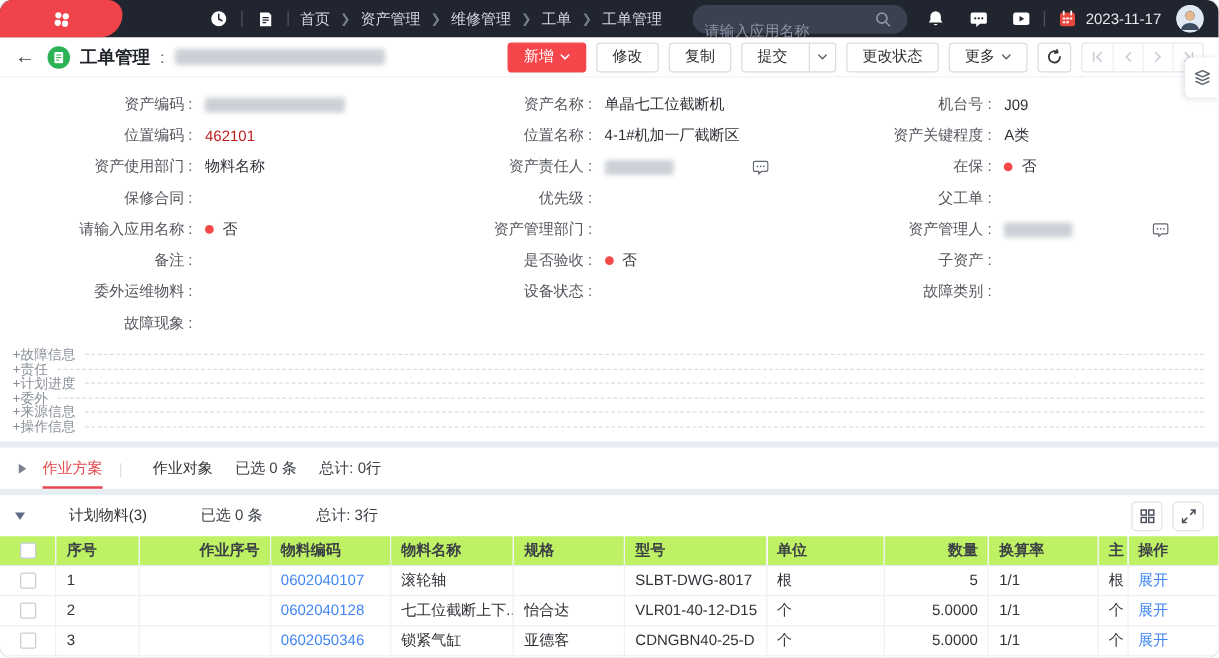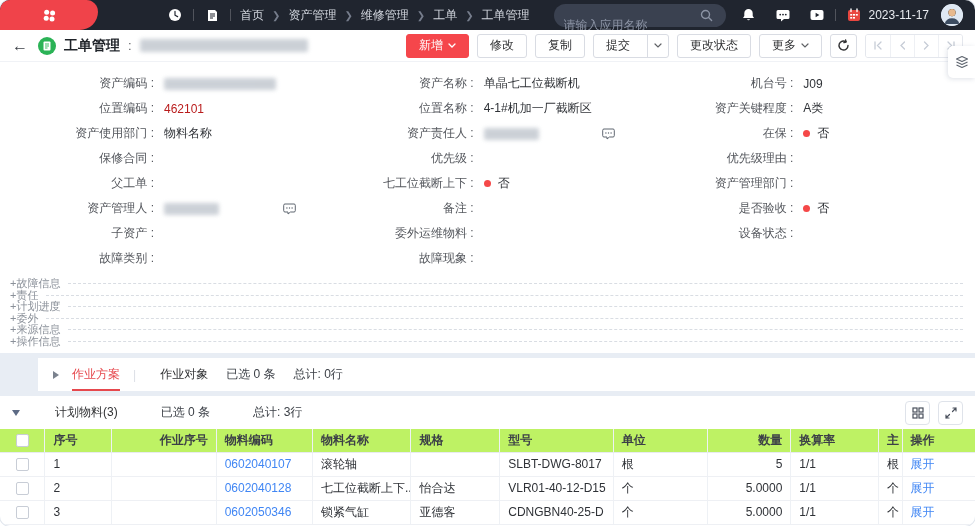--- a/index.html
+++ b/index.html
@@ -50,21 +50,21 @@
   .dot { width:7px; height:7px; border-radius:50%; background:#f54848; margin-right:7px; flex:none; }
   .comment { margin-left:auto; margin-right:30px; display:inline-flex; cursor:pointer; flex:none; }
   .masked.val-mask { width:112px; }
   .masked.name-mask { width:55px; }
   .sections { margin-top:7px; padding-left:4px; }
   .secrow { display:flex; align-items:center; height:11.5px; font-size:11px; color:#8a9099; cursor:pointer;justify-content:space-between; }
   .secrow .sec-line { flex:1; border-top:1px dashed #d9dde3; margin-left:8px; margin-right:2px; }
   .side-tab { position:absolute; right:0; top:46px; width:27px; height:32px; background:#fff; border-radius:5px 0 0 5px; box-shadow:-1px 1px 5px rgba(70,90,120,.18); display:flex; align-items:center; justify-content:center; cursor:pointer; }
 
   
-  .panel1 { margin-top:5px; background:#fff; height:33px; display:flex; align-items:center; padding:0 15px; font-size:12px;margin-left:38px; }
+  .panel1 { margin-top:5px; background:#fff; height:33px; display:flex; align-items:center; padding:0 15px; font-size:12px; }
   .tri-r { width:0; height:0; border-top:4px solid transparent; border-bottom:4px solid transparent; border-left:6px solid #7b828e; cursor:pointer; }
   .tri-d { width:0; height:0; border-left:4px solid transparent; border-right:4px solid transparent; border-top:6px solid #5d6b85; cursor:pointer; }
   .tab { height:33px; display:flex; align-items:center; margin-left:13px; cursor:pointer; color:#303133; }
   .tab.active { color:#e6484d; border-bottom:2px solid #e6484d; padding-top:2px; }
   .tab-div { color:#dcdfe6; margin:0 11px 0 13px; }
   .cnt { margin-left:18px; color:#3c4047; }
   .panel2 { margin-top:5px; background:#fff; flex:1; display:flex; flex-direction:column; overflow:hidden; }
   .p2head { height:33px; display:flex; align-items:center; padding:0 12px; flex:none; font-size:12px;gap:25px; }
   .p2title { margin-left:10px; color:#303133; }
   .p2tools { margin-left:auto; display:flex; gap:8px; }
@@ -328,29 +328,25 @@
           </div>
           <div class="field">
             <span class="flabel">保修合同 :</span>
             <span class="fvalue"></span>
           </div>
           <div class="field">
             <span class="flabel">优先级 :</span>
             <span class="fvalue"></span>
           </div>
           <div class="field">
-            <span class="flabel">优先级理由 :</span>
-            <span class="fvalue"></span>
-          </div>
-          <div class="field">
             <span class="flabel">父工单 :</span>
             <span class="fvalue"></span>
           </div>
           <div class="field">
-            <span class="flabel">七工位截断上下 :</span>
+            <span class="flabel">请输入应用名称 :</span>
             <span class="fvalue">
               <span class="dot"></span>
               <span>否</span>
             </span>
           </div>
           <div class="field">
             <span class="flabel">资产管理部门 :</span>
           </div>
           <div class="field">
             <span class="flabel">资产管理人 :</span>

